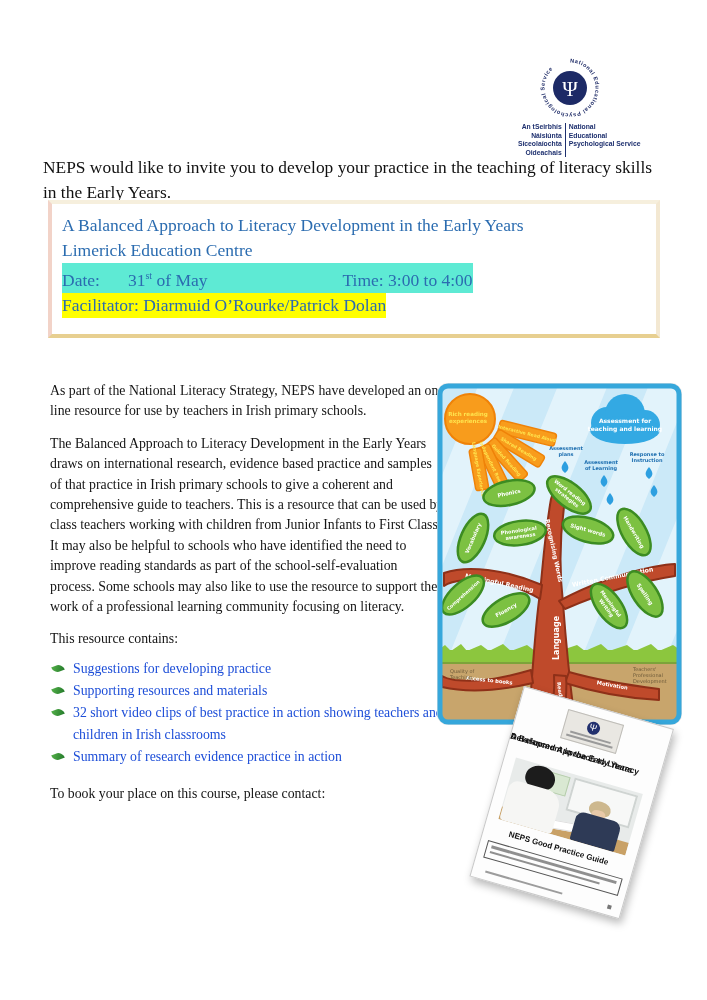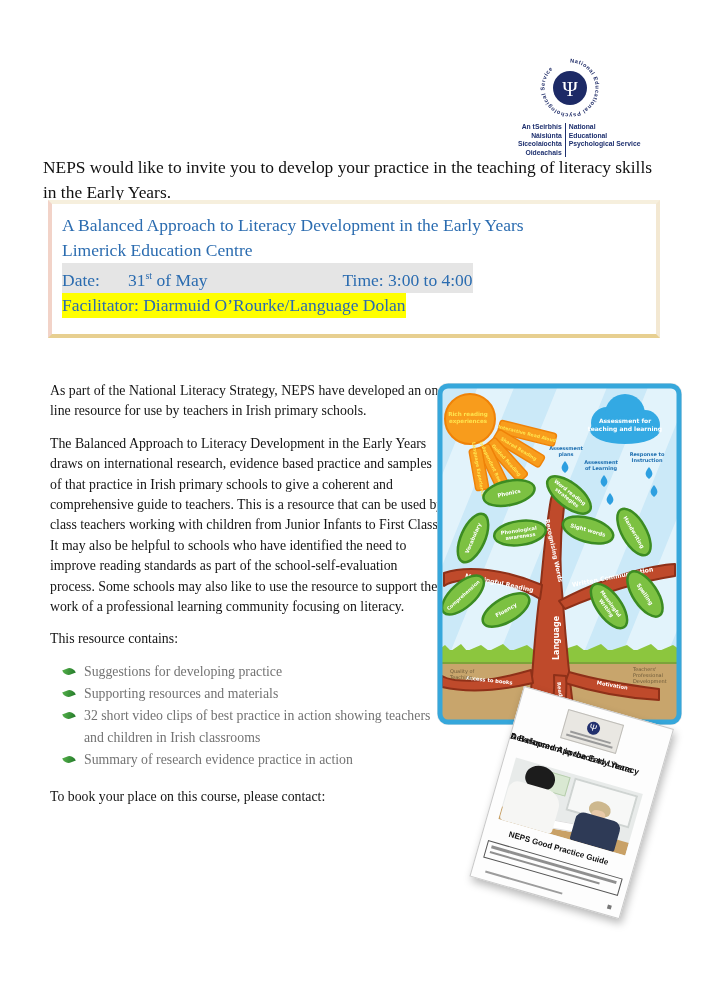--- a/index.html
+++ b/index.html
@@ -19,31 +19,31 @@
   .heading{position:absolute;left:43px;top:155px;width:620px;text-align:left;
            font-size:17.4px;line-height:25px;color:#101010;}
 
   
   .event-box{position:absolute;left:48px;top:200px;width:612px;height:138px;box-sizing:border-box;
              border:4px solid #f3e8d2;border-left-color:#f2d3c8;border-bottom-color:#e7cf90;
              border-top-color:#f6efdd;padding:9px 10px 0 10px;
              font-size:17.5px;line-height:25px;color:#2b6cb0;}
   .eb-venue{}
   .hl{background:#ffff00;display:inline-block;}
-  .hl-row{display:inline-flex;align-items:baseline;background:#e5e5e5;}
+  .hl-row{display:inline-flex;align-items:baseline;background:#5eead4;}
   .hl-gap{display:inline-block;width:135px;}
   .date-val{margin-left:28px;}
   sup{font-size:10px;}
 
   
   .body-col{position:absolute;left:50px;top:381px;width:394px;font-size:13.8px;
             line-height:20.4px;color:#141414;}
   .body-col p{margin:0 0 12px 0;}
   .contains{margin-bottom:8px !important;}
-  ul.res{list-style:none;margin:11px;padding:0;color:#737373;}
+  ul.res{list-style:none;margin:0;padding:0;color:#1d4ed8;}
   ul.res li{position:relative;padding-left:23px;line-height:22px;margin:0;}
   .leaf-bullet{position:absolute;left:2px;top:7px;width:12px;height:7px;
                background:linear-gradient(125deg,#55b04a,#237a2a);
                border-radius:0 9px 0 9px;transform:rotate(-22deg);}
   .closing{margin-top:16px !important;color:#141414;}
 
   
   .poster{position:absolute;left:437px;top:383px;width:245px;height:342px;z-index:1;}
   .poster svg{display:block;}
   .poster text{font-family:"DejaVu Sans",sans-serif;}
@@ -123,21 +123,21 @@
     <div class="eb-venue">Limerick Education Centre</div>
     <div>
       <span class="hl-row">
         <span>Date:</span>
         <span class="date-val"><span>31</span><sup>st</sup><span> of May</span></span>
         <span class="hl-gap"></span>
         <span>Time: 3:00 to 4:00</span>
       </span>
     </div>
     <div>
-      <span class="hl">Facilitator: Diarmuid O’Rourke/Language Dolan</span>
+      <span class="hl">Facilitator: Diarmuid O’Rourke/Patrick Dolan</span>
     </div>
   </div>
 
   <div class="body-col">
     <p>As part of the National Literacy Strategy, NEPS have developed an on-line resource for use by teachers in Irish primary schools.</p>
     <p>The Balanced Approach to Literacy Development in the Early Years draws on international research, evidence based practice and samples of that practice in Irish primary schools to give a coherent and comprehensive guide to teachers. This is a resource that can be used by class teachers working with children from Junior Infants to First Class. It may also be helpful to schools who have identified the need to improve reading standards as part of the school-self-evaluation process.   Some schools may also like to use the resource to support the work of a professional learning community focusing on literacy.</p>
     <p class="contains">This resource contains:</p>
     <ul class="res">
       <li><span class="leaf-bullet"></span><span>Suggestions for developing practice</span></li>
       <li><span class="leaf-bullet"></span><span>Supporting resources and materials</span></li>

